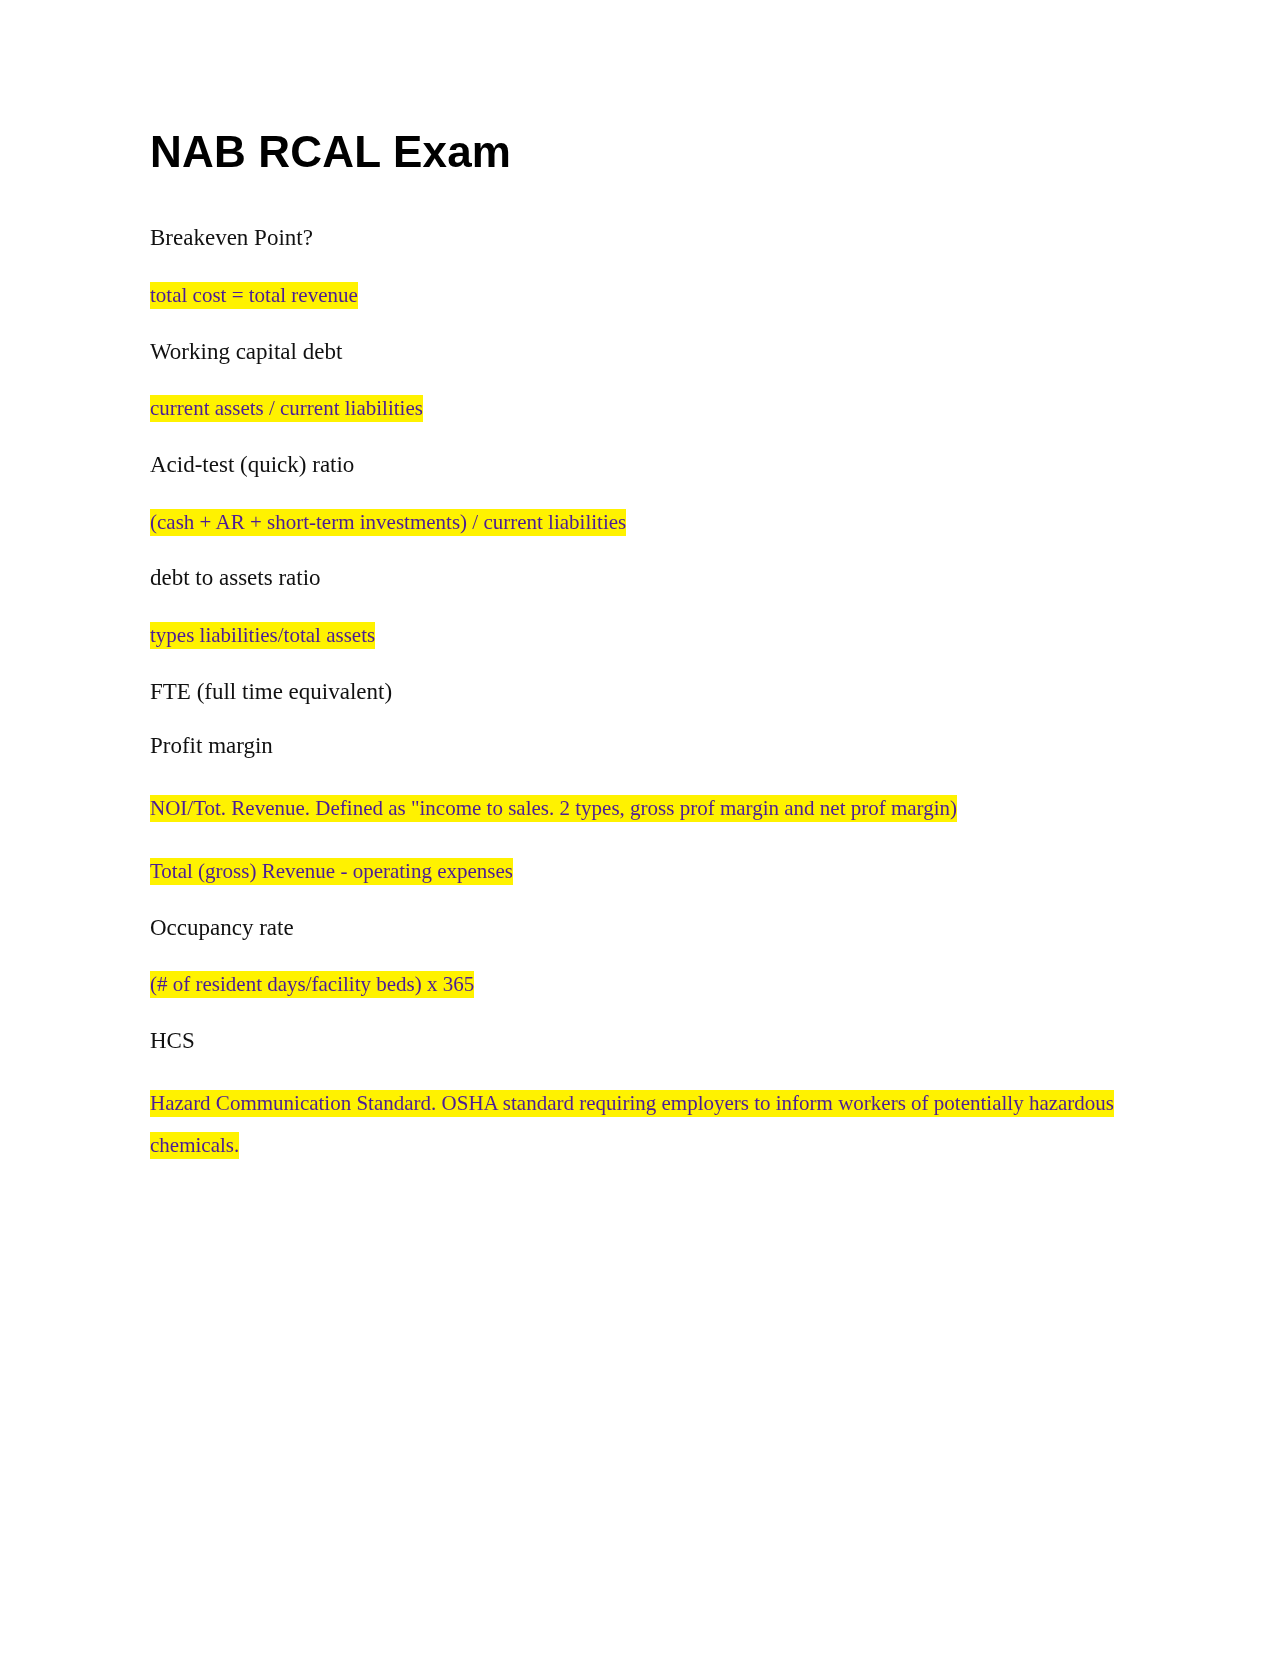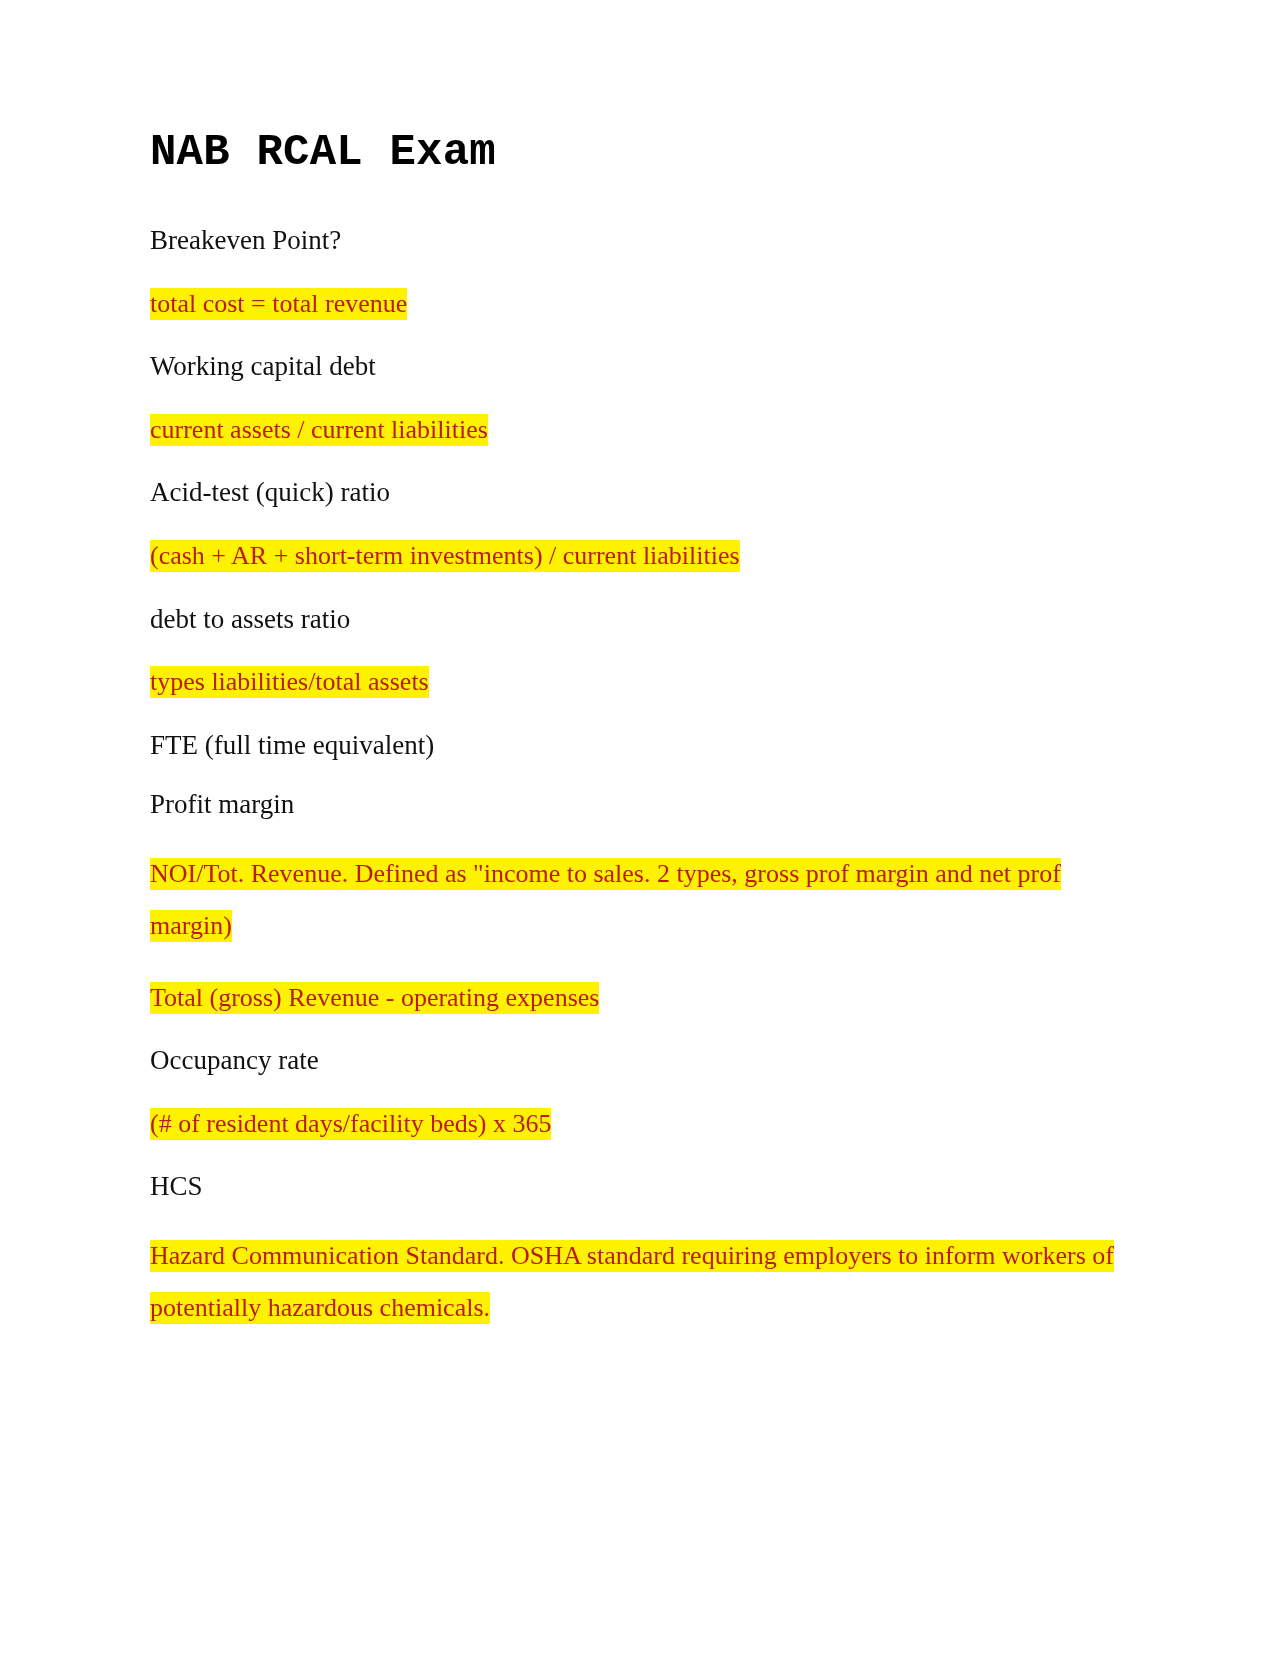--- a/index.html
+++ b/index.html
@@ -15,41 +15,41 @@
     -webkit-font-smoothing: antialiased;
   }
   .page {
     position: relative;
     width: 1280px;
     height: 1656px;
     box-sizing: border-box;
     padding: 128px 150px 0 150px;
   }
   .doc-title {
-    font-family: Liberation Mono, monospace;
+    font-family: Liberation Sans, sans-serif;
     font-size: 44px;
     font-weight: bold;
     letter-spacing: 0.2px;
     margin: 0 0 48px 0;
     line-height: 1.1;
   }
   .qa-list {
     display: block;
   }
   .term {
-    font-size: 27px;
+    font-size: 23px;
     line-height: 1.25;
     margin: 0 0 26px 0;
     color: #111111;
   }
   .definition {
-    font-size: 26px;
+    font-size: 21px;
     line-height: 1.55;
     margin: 0 0 26px 0;
-    color: #b91c1c;
+    color: #4c1d95;
   }
   .definition span.hl {
     background: #fff200;
     box-decoration-break: clone;
     -webkit-box-decoration-break: clone;
     padding: 1px 0 2px 0;
   }
   .definition.wrapped span.hl {
     
     line-height: 2.0;

